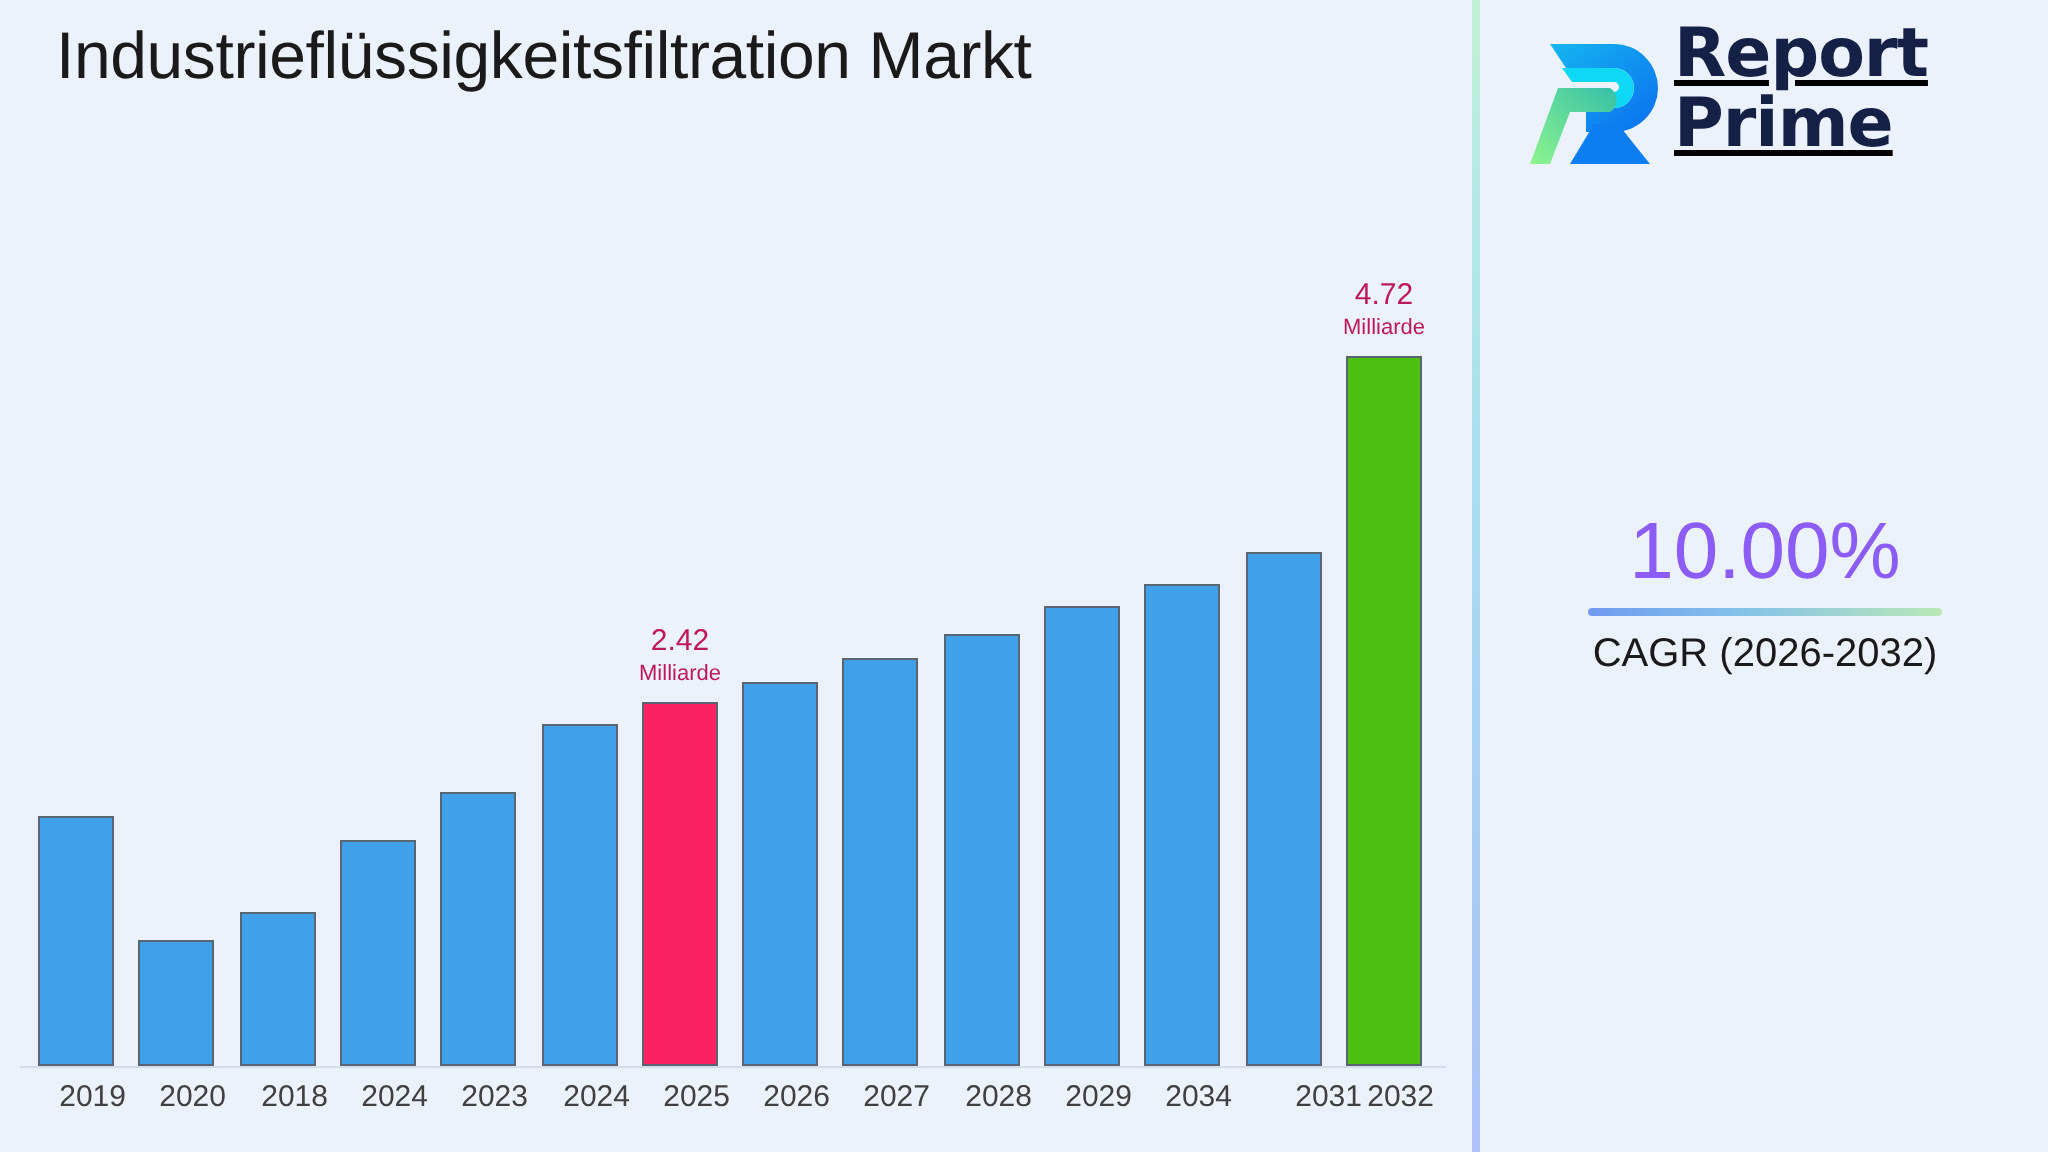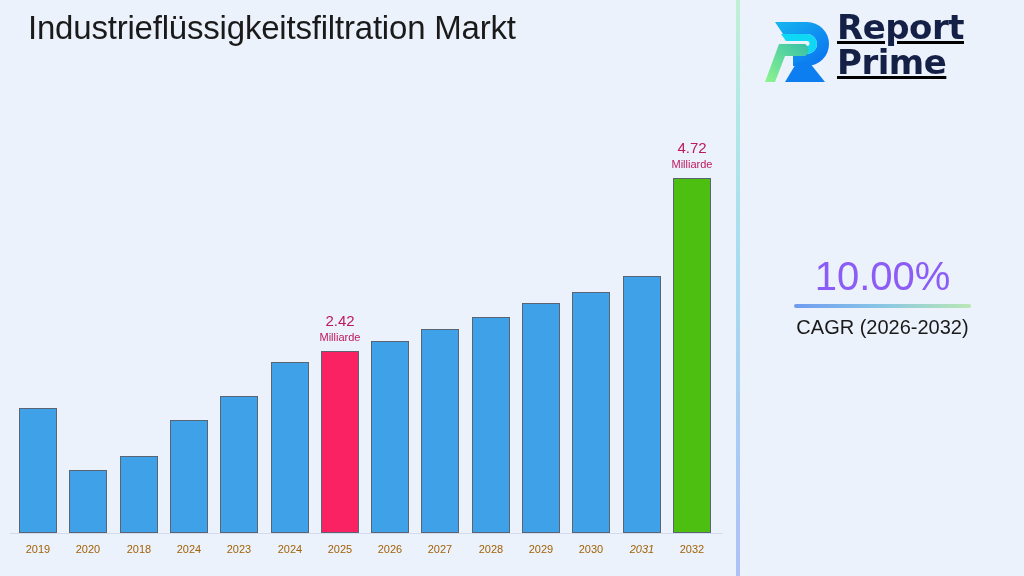--- a/index.html
+++ b/index.html
@@ -79,24 +79,24 @@
   }
   .bar-label .unit {
     font-size: 11px;
     line-height: 14px;
     display: block;
   }
 
   .tick-label {
     position: absolute;
     top: 539px;
-    text-align: center;
-    font-size: 11px;
+    text-align: right;
+    font-size: 15px;
     line-height: 20px;
-    color: #a16207;
+    color: #404040;
   }
 
   
   .divider {
     position: absolute;
     left: 736px;
     top: 0;
     width: 4px;
     height: 576px;
     background: linear-gradient(to bottom, #b9f0cd 0%, #a7e7e2 18%, #9bd9ee 45%, #9cc5f2 75%, #a3b9f7 100%);
@@ -185,23 +185,23 @@
         </div>
         <div class="bar" title="2026: 2.55" style="left: 371px; width: 38px; height: 192px;"></div>
         <div class="tick-label" style="left: 365px; width: 50px;">2026</div>
         <div class="bar" title="2027: 2.71" style="left: 421px; width: 38px; height: 204px;"></div>
         <div class="tick-label" style="left: 415px; width: 50px;">2027</div>
         <div class="bar" title="2028: 2.87" style="left: 472px; width: 38px; height: 216px;"></div>
         <div class="tick-label" style="left: 466px; width: 50px;">2028</div>
         <div class="bar" title="2029: 3.06" style="left: 522px; width: 38px; height: 230px;"></div>
         <div class="tick-label" style="left: 516px; width: 50px;">2029</div>
         <div class="bar" title="2030: 3.21" style="left: 572px; width: 38px; height: 241px;"></div>
-        <div class="tick-label" style="left: 566px; width: 50px;">2030</div>
+        <div class="tick-label" style="left: 566px; width: 50px;">2034</div>
         <div class="bar" title="2031: 3.42" style="left: 623px; width: 38px; height: 257px;"></div>
-        <div class="tick-label" style="left: 617px; width: 50px; font-style: italic;">2031</div>
+        <div class="tick-label" style="left: 631px; width: 50px;">2031</div>
         <div class="bar highlight-green" title="2032: 4.72" style="left: 673px; width: 38px; height: 355px;"></div>
         <div class="tick-label" style="left: 667px; width: 50px;">2032</div>
         <div class="bar-label" style="left: 649px; width: 86px; top: 138px;">
           <span class="val">4.72</span>
           <span class="unit">Milliarde</span>
         </div>
       </div>
 
   </div>
 

